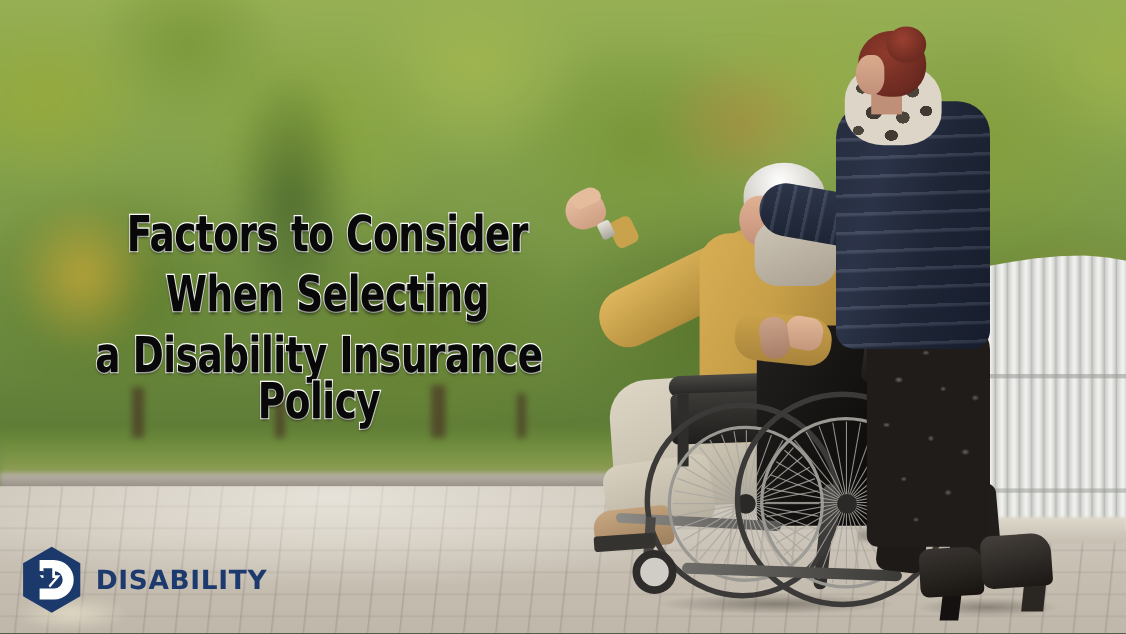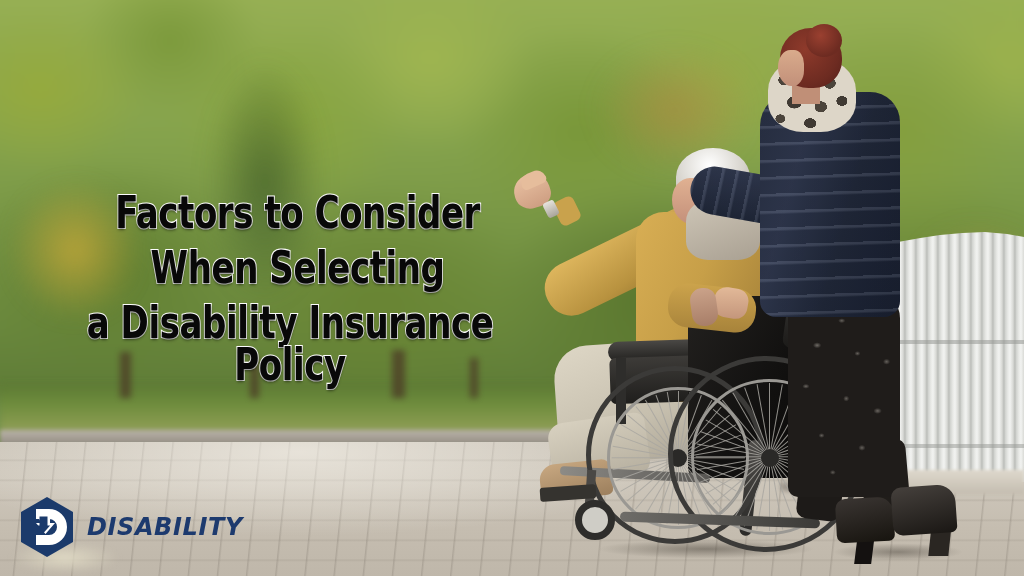--- a/index.html
+++ b/index.html
@@ -425,21 +425,21 @@
   .hl-line.l3{padding-left:0px;}
 
   
   .logo{
     position:absolute;left:18px;top:496px;height:62px;
     display:flex;align-items:center;gap:11px;
   }
   .logo-mark{
     position:relative;width:58px;height:62px;flex:0 0 auto;
   }
-  .logo-words{display:flex;flex-direction:column;justify-content:center;line-height:1;font-style:italic;}
+  .logo-words{display:flex;flex-direction:column;justify-content:center;line-height:1;}
   .logo-top{
     font-family:"DejaVu Sans","Liberation Sans",sans-serif;
     font-weight:bold;font-size:24px;letter-spacing:0.6px;color:#1d3a6e;
   }
   .logo-bot{
     font-family:"DejaVu Sans","Liberation Sans",sans-serif;
     font-weight:bold;font-size:25px;letter-spacing:0.6px;color:#d2213a;margin-top:4px;
   }
 </style>
 </head>

